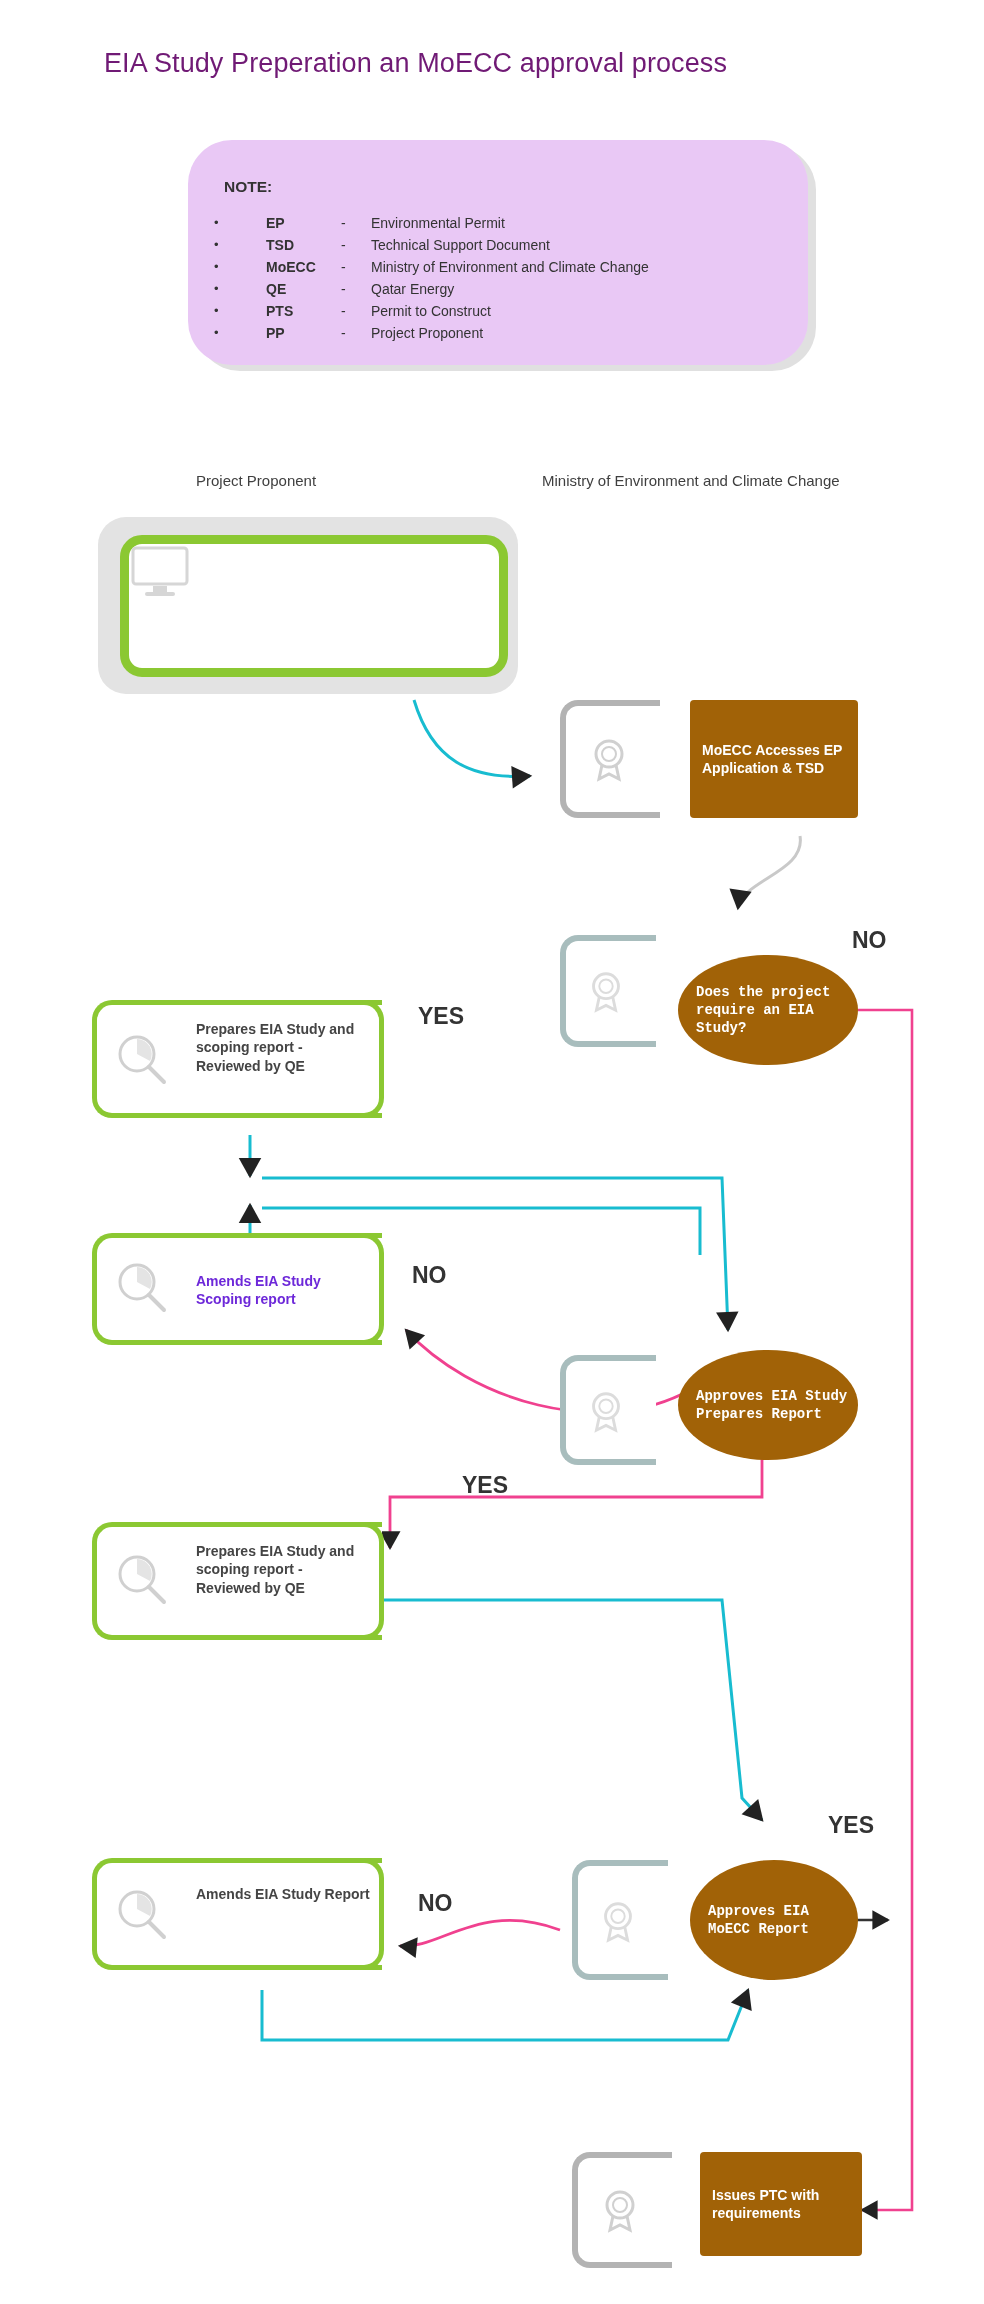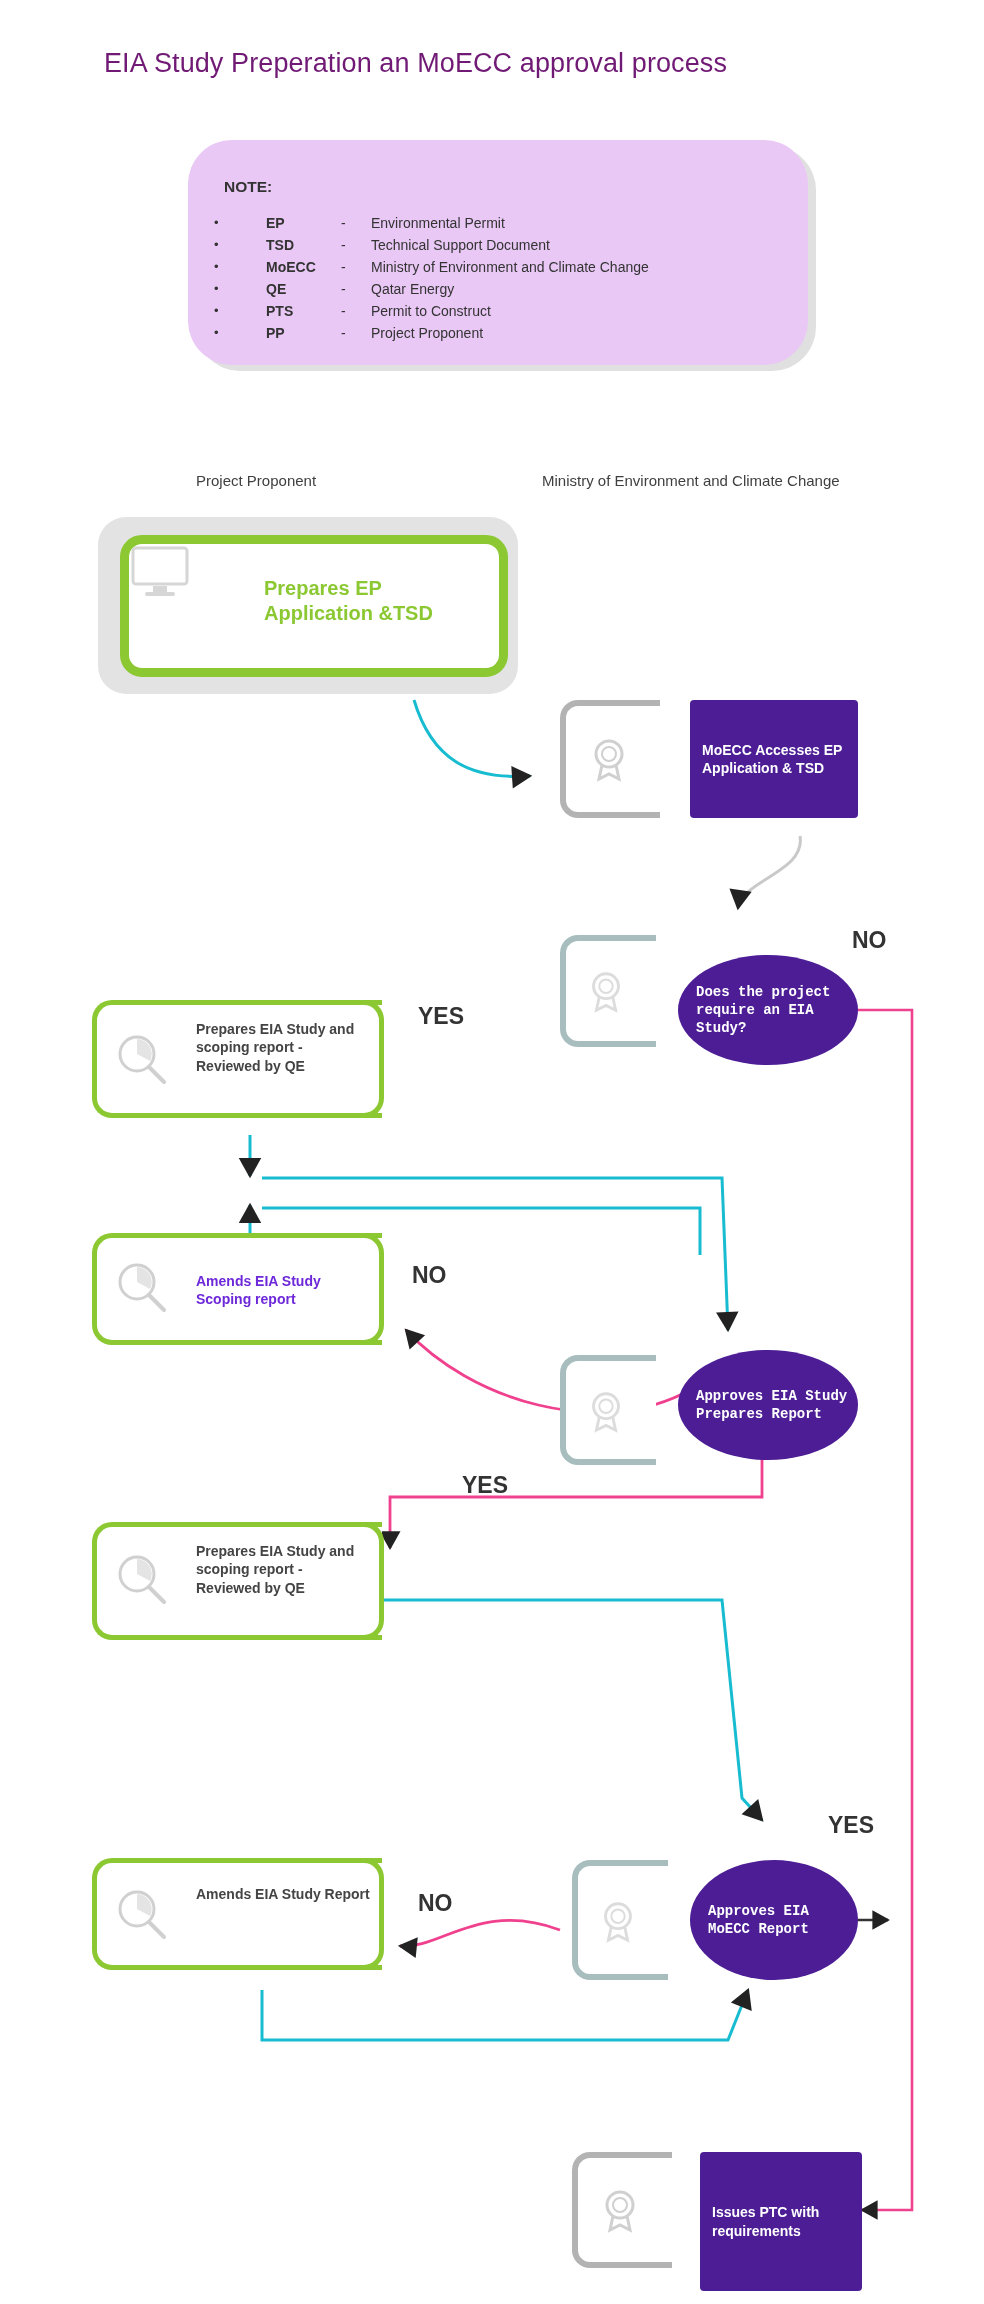--- a/index.html
+++ b/index.html
@@ -61,21 +61,21 @@
 
   
   .gbr{
     position:absolute;box-sizing:border-box;border-radius:18px;background:#fff;
   }
   .gbr.dark{border:6px solid #b3b3b3;}
   .gbr.teal{border:6px solid #a8bdbd;}
 
   
   .glabel{
-    position:absolute;box-sizing:border-box;background:#4c1d95;
+    position:absolute;box-sizing:border-box;background:#a16207;
     color:#fff;font-size:14px;font-weight:bold;line-height:1.3;
     display:flex;align-items:center;
   }
   .glabel.rect{border-radius:4px;padding:0 12px;}
   .glabel.ellipse{border-radius:50%;justify-content:flex-start;padding-left:18px;font-family:Liberation Mono, monospace;}
 
   .yn{
     position:absolute;font-size:23px;font-weight:bold;color:#333;
   }
 
@@ -171,21 +171,20 @@
 
 <div class="bigframe"></div>
 <div class="bigbox">
   <span class="icon" style="left:42px;top:36px;">
     <svg class="ic" width="62" height="56" viewBox="0 0 62 56">
       <rect x="4" y="4" width="54" height="36" rx="3" fill="none" stroke="#d6d6d6" stroke-width="3"></rect>
       <rect x="24" y="42" width="14" height="6" fill="#d6d6d6"></rect>
       <rect x="16" y="48" width="30" height="4" rx="2" fill="#d6d6d6"></rect>
     </svg>
   </span>
-  <span class="txt">Prepares EP Application &amp;TSD</span>
 </div>
 
 <div class="gbr dark" style="left:560px;top:700px;width:100px;height:118px;border-right:none;border-top-right-radius:0;border-bottom-right-radius:0;"></div>
 <span style="position:absolute;left:585px;top:735px;">
   <svg class="ic" width="48" height="48" viewBox="0 0 48 48">
     <circle cx="24" cy="19" r="13" fill="none" stroke="#d0d0d0" stroke-width="3"></circle>
     <circle cx="24" cy="19" r="7" fill="none" stroke="#d0d0d0" stroke-width="2"></circle>
     <path d="M17,30 L14,44 L24,39 L34,44 L31,30" fill="none" stroke="#d0d0d0" stroke-width="3"></path>
   </svg>
 </span>
@@ -280,15 +279,15 @@
 <div class="yn" style="left:828px;top:1812px;">YES</div>
 
 <div class="gbr dark" style="left:572px;top:2152px;width:100px;height:116px;border-right:none;border-top-right-radius:0;border-bottom-right-radius:0;"></div>
 <span style="position:absolute;left:596px;top:2186px;">
   <svg class="ic" width="48" height="48" viewBox="0 0 48 48">
     <circle cx="24" cy="19" r="13" fill="none" stroke="#d0d0d0" stroke-width="3"></circle>
     <circle cx="24" cy="19" r="7" fill="none" stroke="#d0d0d0" stroke-width="2"></circle>
     <path d="M17,30 L14,44 L24,39 L34,44 L31,30" fill="none" stroke="#d0d0d0" stroke-width="3"></path>
   </svg>
 </span>
-<div class="glabel rect" style="left:700px;top:2152px;width:162px;height:139px;">
+<div class="glabel rect" style="left:700px;top:2152px;width:162px;height:104px;">
   <span>Issues PTC with requirements</span>
 </div>
 
 </body></html>

